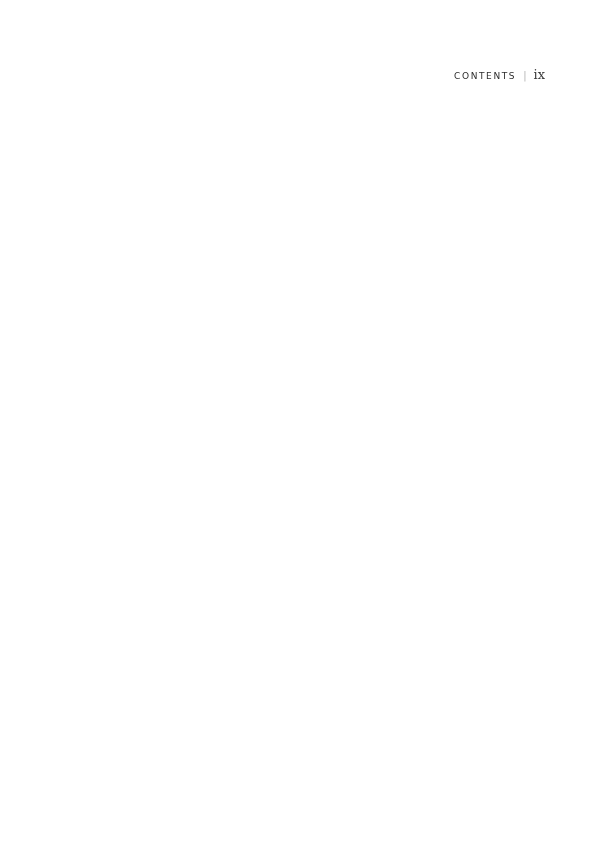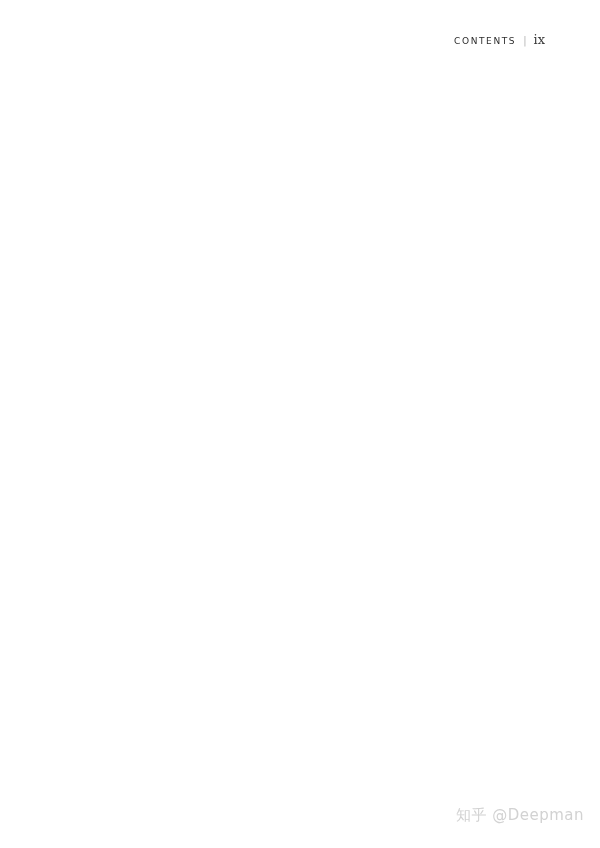--- a/index.html
+++ b/index.html
@@ -7,21 +7,21 @@
     width:600px;height:848px;
     background:#ffffff;
     font-family:"DejaVu Serif", serif;
     color:#2f2f2f;
     overflow:hidden;
   }
   .page{position:relative;width:600px;height:848px;background:#ffffff;}
 
   
   .running-header{
-    position:absolute;top:32px;right:55px;
+    position:absolute;top:67px;right:55px;
     display:flex;align-items:baseline;gap:7px;
     white-space:nowrap;
   }
   .running-title{
     font-family:"DejaVu Sans", sans-serif;
     font-size:9px;letter-spacing:1.6px;color:#2d2d2d;
   }
   .running-sep{color:#b5b5b5;font-size:10px;font-family:"DejaVu Sans", sans-serif;}
   .running-page{font-size:13px;color:#3a3a3a;}
 
@@ -60,15 +60,14 @@
     <span class="running-page">ix</span>
   </div>
 
   <div class="toc" id="toc-list">
       <div class="row part">
         <span class="dots"></span>
         <span class="page"></span>
       </div>
     </div>
 
-  <div class="watermark">知乎 @Deepman</div>
 
 </div>
 
 </body></html>

